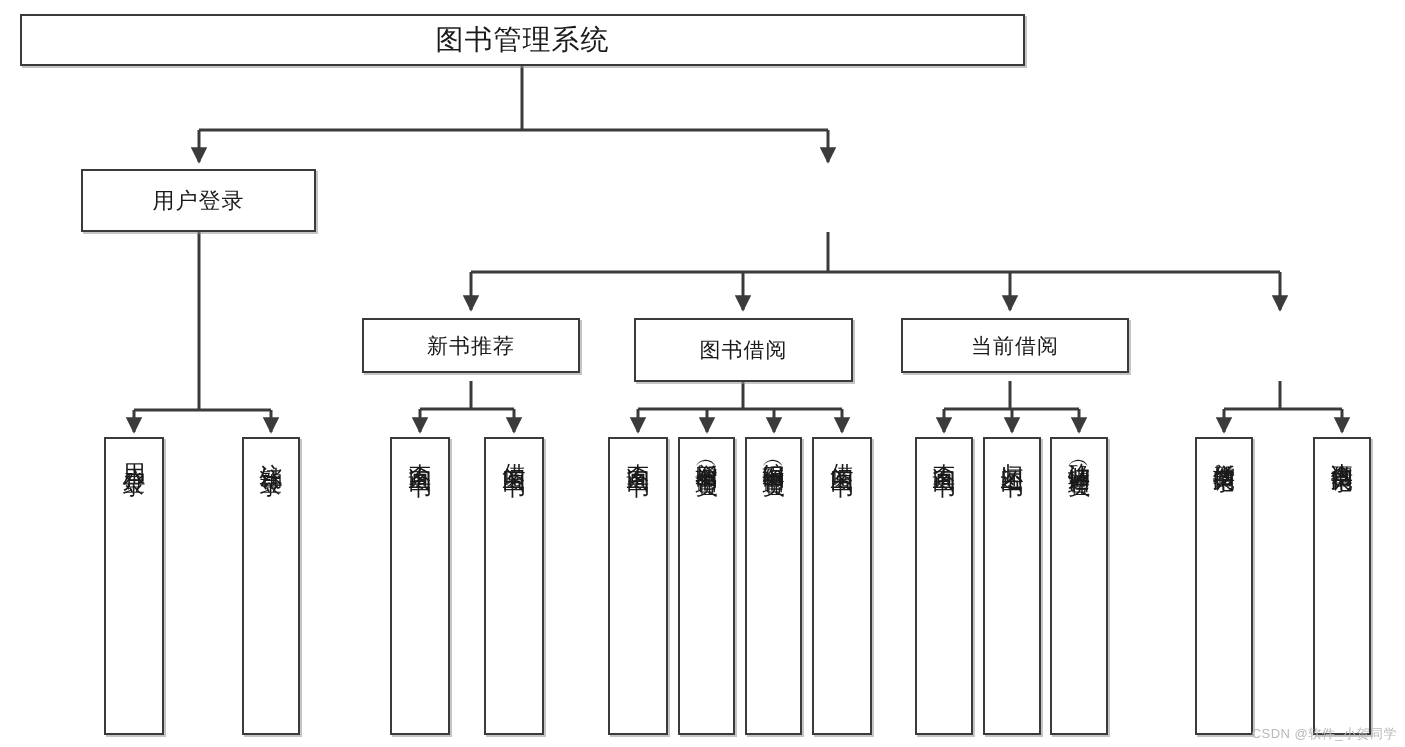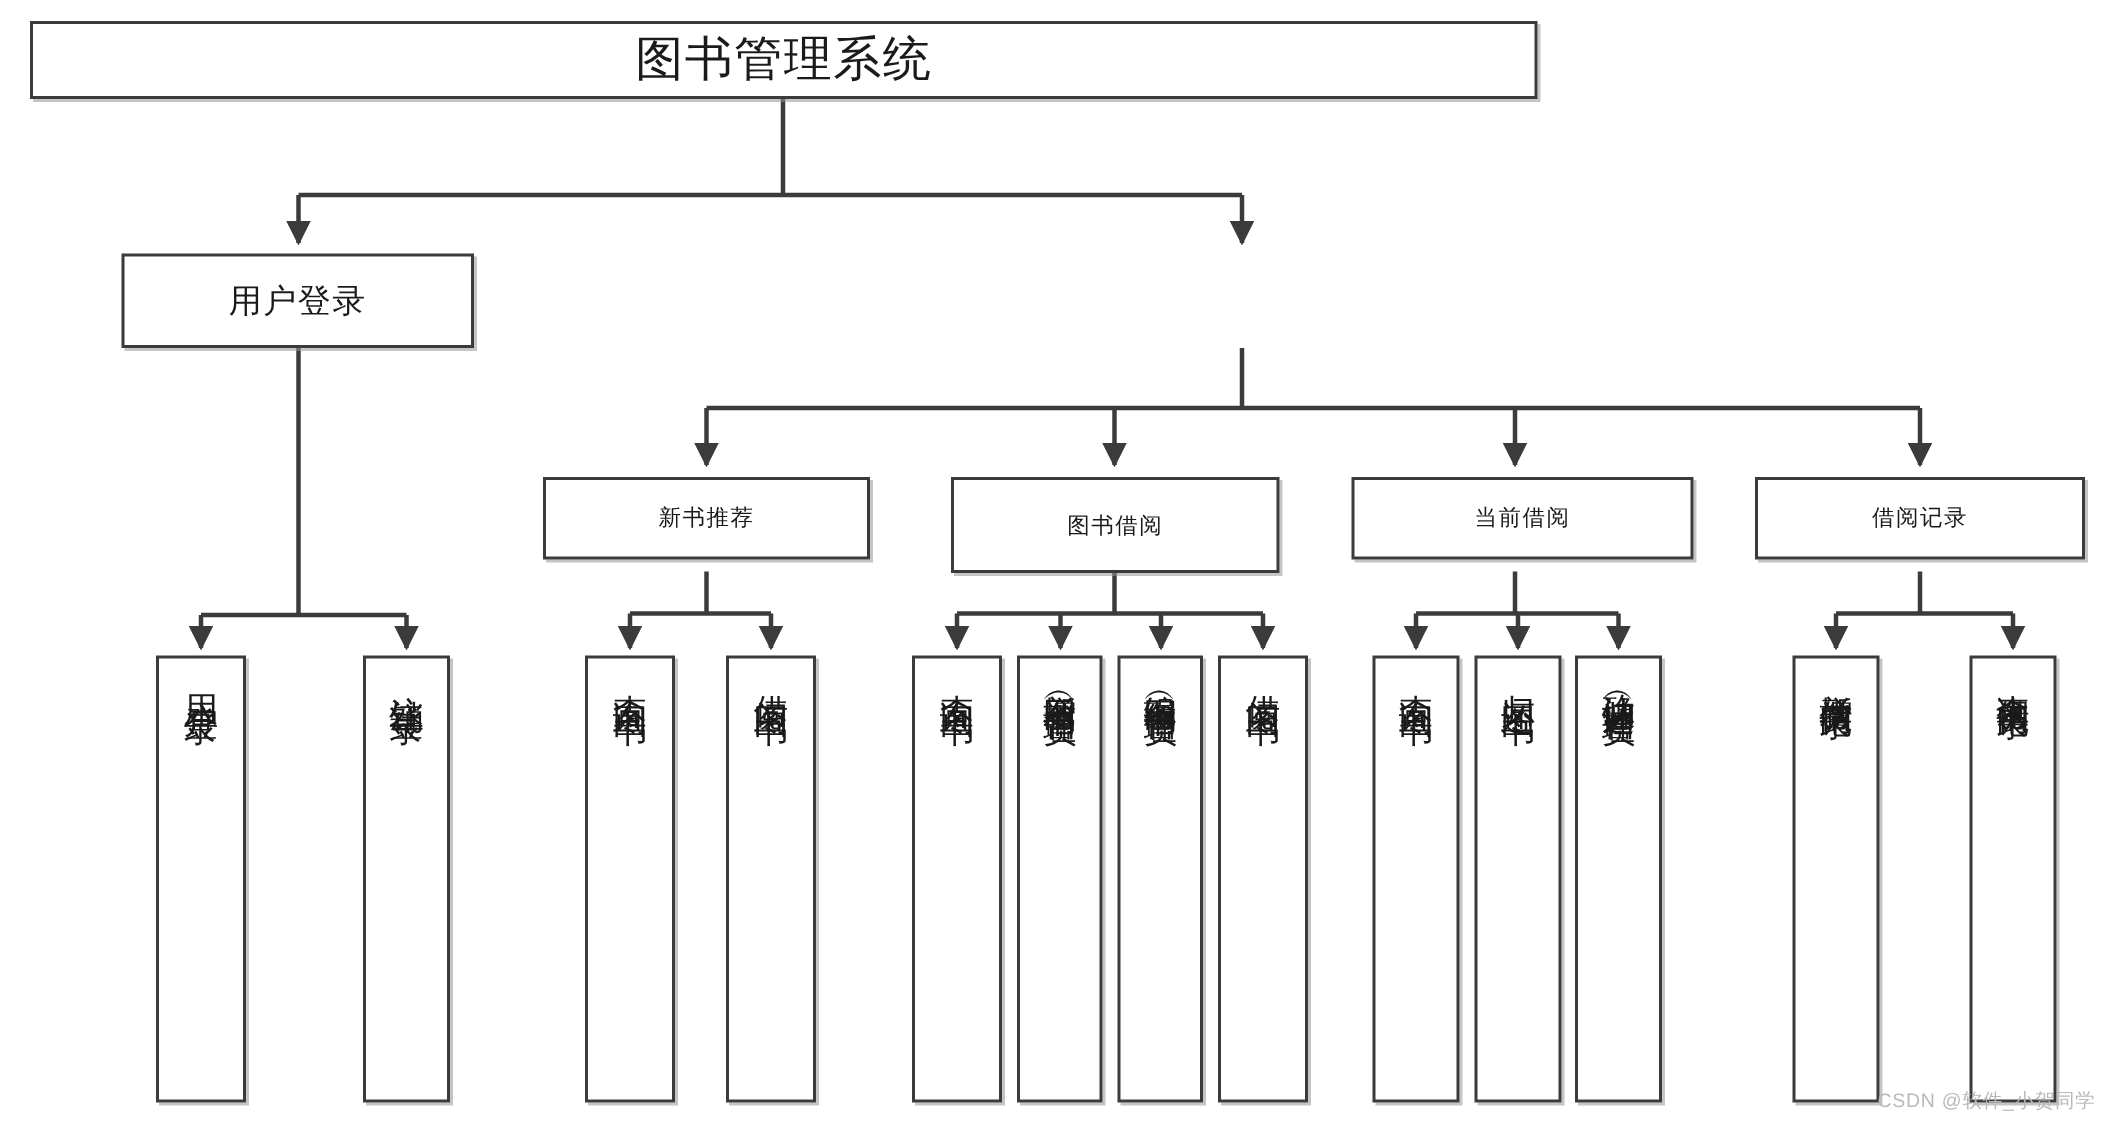--- a/index.html
+++ b/index.html
@@ -6,23 +6,23 @@
   body{font-family:"Liberation Sans","DejaVu Sans",sans-serif;}
   #canvas{position:relative;width:1405px;height:747px;background:#ffffff;overflow:hidden;}
   svg.edges{position:absolute;left:0;top:0;width:1405px;height:747px;pointer-events:none;}
 
   .node{position:absolute;box-sizing:border-box;background:#ffffff;
         border:2px solid #3b3b3b;
         box-shadow:2px 2px 0 rgba(150,150,150,0.55);
         display:flex;align-items:center;justify-content:center;}
   .node .lbl{color:#1a1a1a;white-space:nowrap;letter-spacing:1px;}
 
-  .lvl0 .lbl{font-size:32px;}
+  .lvl0 .lbl{font-size:28px;}
   .lvl1 .lbl{font-size:22px;}
-  .lvl2 .lbl{font-size:15px;}
+  .lvl2 .lbl{font-size:21px;}
 
   .leaf{align-items:flex-start;justify-content:center;padding-top:6px;}
   .leaf .lbl{
      font-size:23px;
      writing-mode:vertical-rl;
      text-orientation:upright;
      letter-spacing:4px;
      line-height:1;
      white-space:nowrap;
   }
@@ -96,23 +96,20 @@
 
   <div class="node lvl2" style="left:362px;top:318px;width:218px;height:55px;">
     <span class="lbl">新书推荐</span>
   </div>
   <div class="node lvl2" style="left:634px;top:318px;width:219px;height:64px;">
     <span class="lbl">图书借阅</span>
   </div>
   <div class="node lvl2" style="left:901px;top:318px;width:228px;height:55px;">
     <span class="lbl">当前借阅</span>
   </div>
-  <div class="node lvl2" style="left:1170px;top:318px;width:220px;height:55px;">
-    <span class="lbl">借阅记录</span>
-  </div>
 
   <div class="node leaf" style="left:104px;top:437px;width:60px;height:298px;">
     <span class="lbl">用户登录</span>
   </div>
   <div class="node leaf" style="left:242px;top:437px;width:58px;height:298px;">
     <span class="lbl">注销登录</span>
   </div>
 
   <div class="node leaf" style="left:390px;top:437px;width:60px;height:298px;">
     <span class="lbl">查询图书</span>

